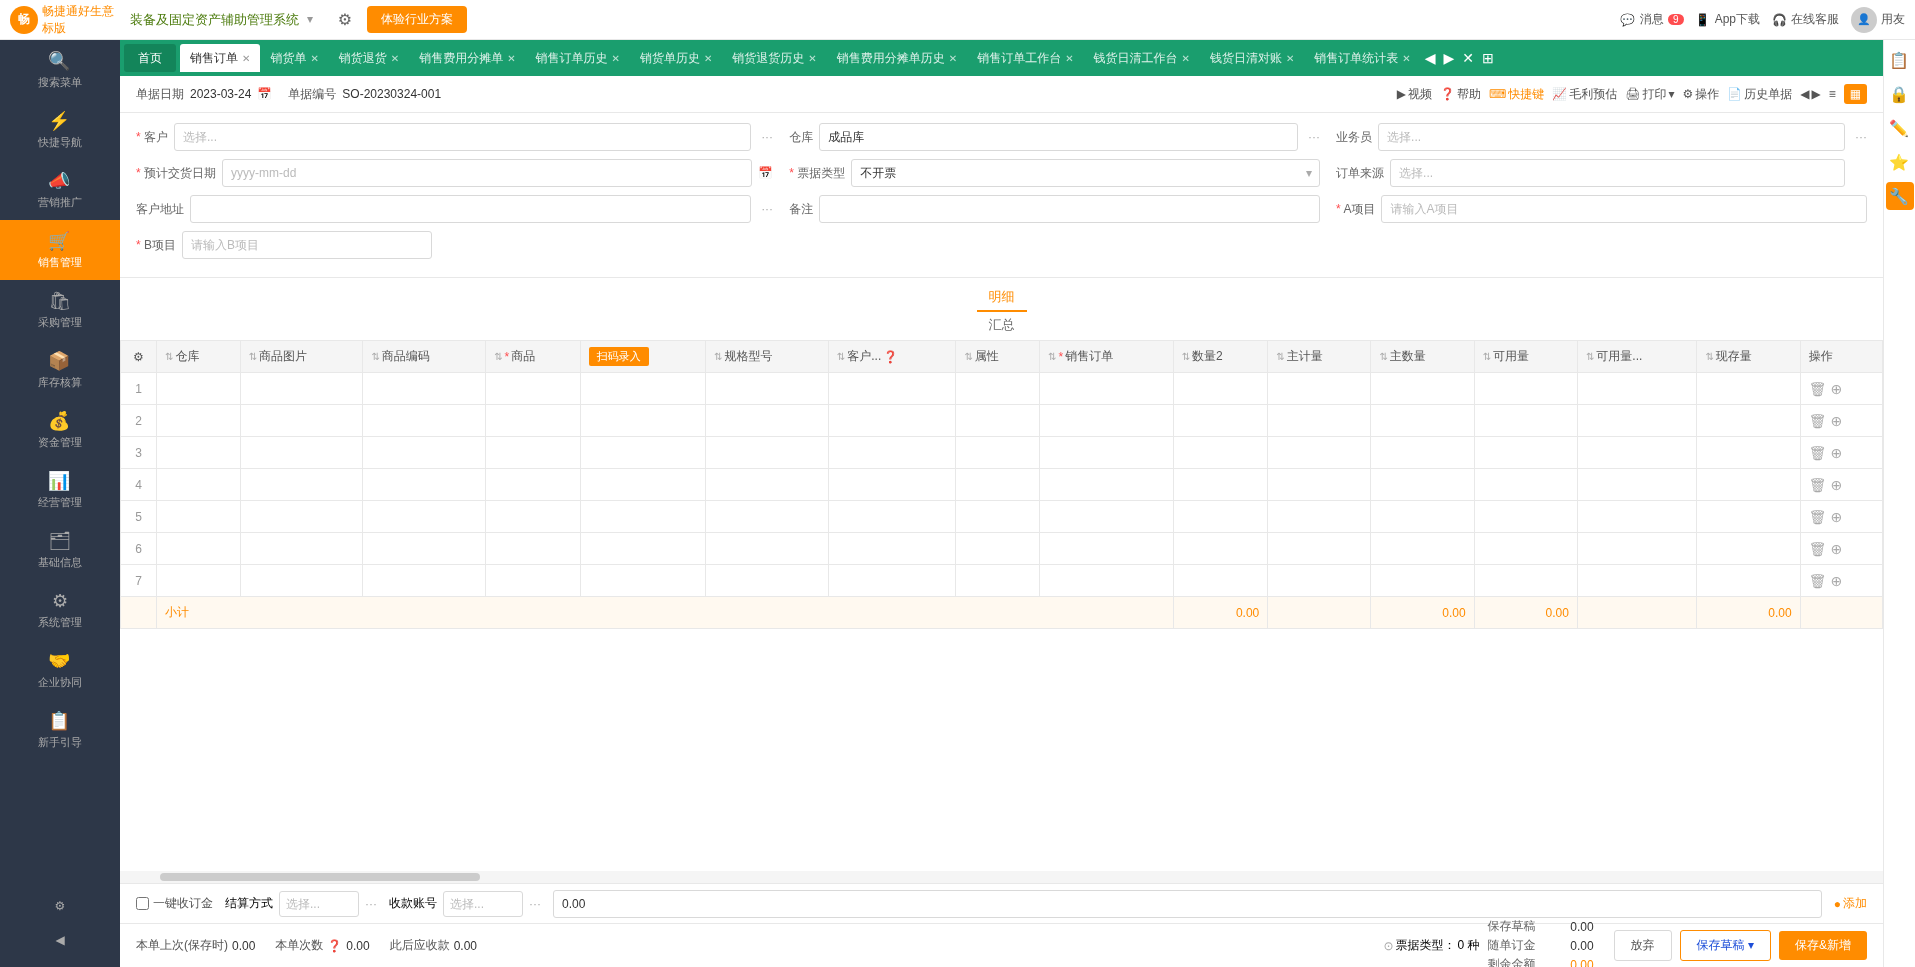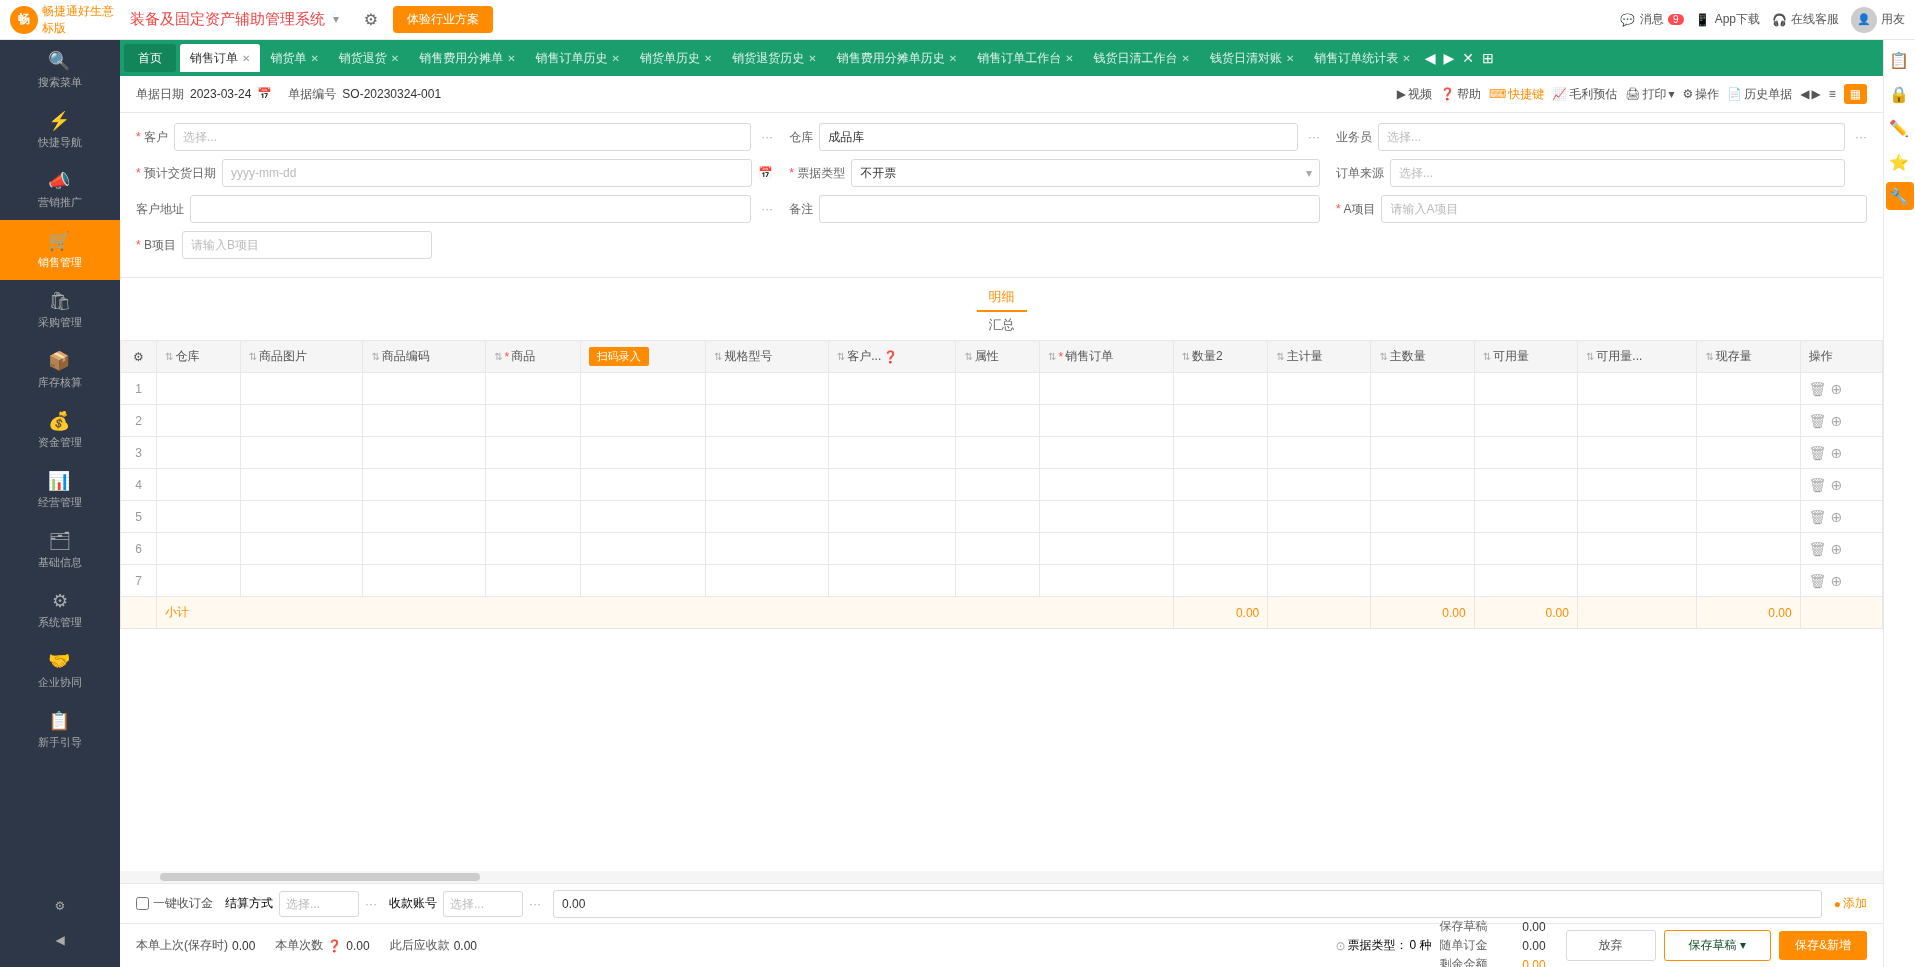--- a/index.html
+++ b/index.html
@@ -14,21 +14,21 @@
       padding: 0 10px;
       border-bottom: 1px solid #e8e8e8;
       flex-shrink: 0;
     }
     .logo-area {
       display: flex; align-items: center; width: 120px; flex-shrink: 0;
     }
     .logo-icon { width: 28px; height: 28px; background: #ff8c00; border-radius: 50%; display: flex; align-items: center; justify-content: center; color: white; font-weight: bold; font-size: 14px; margin-right: 4px; }
     .logo-text { font-size: 11px; color: #ff8c00; line-height: 1.2; }
     .system-title-area { flex: 1; display: flex; align-items: center; gap: 8px; }
-    .system-title { font-size: 15px; color: #ef4444; }
+    .system-title { font-size: 13px; color: #4d7c0f; }
     .title-dropdown { width: 16px; height: 16px; color: #999; cursor: pointer; }
     .gear-btn { width: 28px; height: 28px; border: none; background: none; cursor: pointer; color: #666; font-size: 16px; }
     .industry-btn { background: #ff8c00; color: white; border: none; padding: 5px 14px; border-radius: 4px; cursor: pointer; font-size: 12px; }
     .header-right { display: flex; align-items: center; gap: 12px; }
     .header-icon-item { display: flex; align-items: center; gap: 4px; color: #555; cursor: pointer; font-size: 12px; }
     .badge { background: #ff4d4f; color: white; border-radius: 10px; padding: 0 4px; font-size: 10px; min-width: 16px; text-align: center; }
     .user-avatar { width: 26px; height: 26px; background: #ccc; border-radius: 50%; display: flex; align-items: center; justify-content: center; color: #fff; font-size: 11px; }
 
     
     .main-layout { display: flex; flex: 1; overflow: hidden; }
@@ -110,22 +110,22 @@
     
     .bottom-area { background: #fff; border-top: 1px solid #e8e8e8; display: flex; align-items: center; padding: 0 16px; height: 44px; flex-shrink: 0; }
     .bottom-stats { display: flex; align-items: center; gap: 20px; flex: 1; }
     .stat-item { display: flex; align-items: center; gap: 4px; color: #555; font-size: 12px; }
     .stat-value { color: #333; }
     .order-summary { display: flex; flex-direction: column; align-items: flex-end; margin-right: 12px; gap: 2px; }
     .summary-line { display: flex; gap: 8px; align-items: center; font-size: 12px; }
     .summary-label { color: #666; }
     .summary-value { color: #333; min-width: 50px; text-align: right; }
     .summary-value.orange { color: #ff8c00; }
-    .btn-discard { background: #fff; border: 1px solid #d9d9d9; color: #555; padding: 6px 32px; border-radius: 3px; cursor: pointer; font-size: 12px; }
-    .btn-save-draft { background: #fff; border: 1px solid #ff8c00; color: #14532d; padding: 6px 24px; border-radius: 3px; cursor: pointer; font-size: 12px; }
+    .btn-discard { background: #fff; border: 1px solid #d9d9d9; color: #555; padding: 6px 16px; border-radius: 3px; cursor: pointer; font-size: 12px; }
+    .btn-save-draft { background: #fff; border: 1px solid #ff8c00; color: #1d4ed8; padding: 6px 16px; border-radius: 3px; cursor: pointer; font-size: 12px; }
     .btn-save-new { background: #ff8c00; border: none; color: #fff; padding: 6px 16px; border-radius: 3px; cursor: pointer; font-size: 12px; }
 
     
     .right-panel { width: 32px; background: #fff; border-left: 1px solid #e8e8e8; display: flex; flex-direction: column; align-items: center; padding: 6px 0; gap: 6px; flex-shrink: 0; }
     .right-panel-icon { width: 28px; height: 28px; display: flex; align-items: center; justify-content: center; cursor: pointer; color: #888; font-size: 16px; border-radius: 4px; }
 
     
     .sort-icon { color: #aaa; font-size: 10px; cursor: pointer; }
 
     .content-wrapper { flex: 1; display: flex; flex-direction: column; overflow: hidden; position: relative; }

